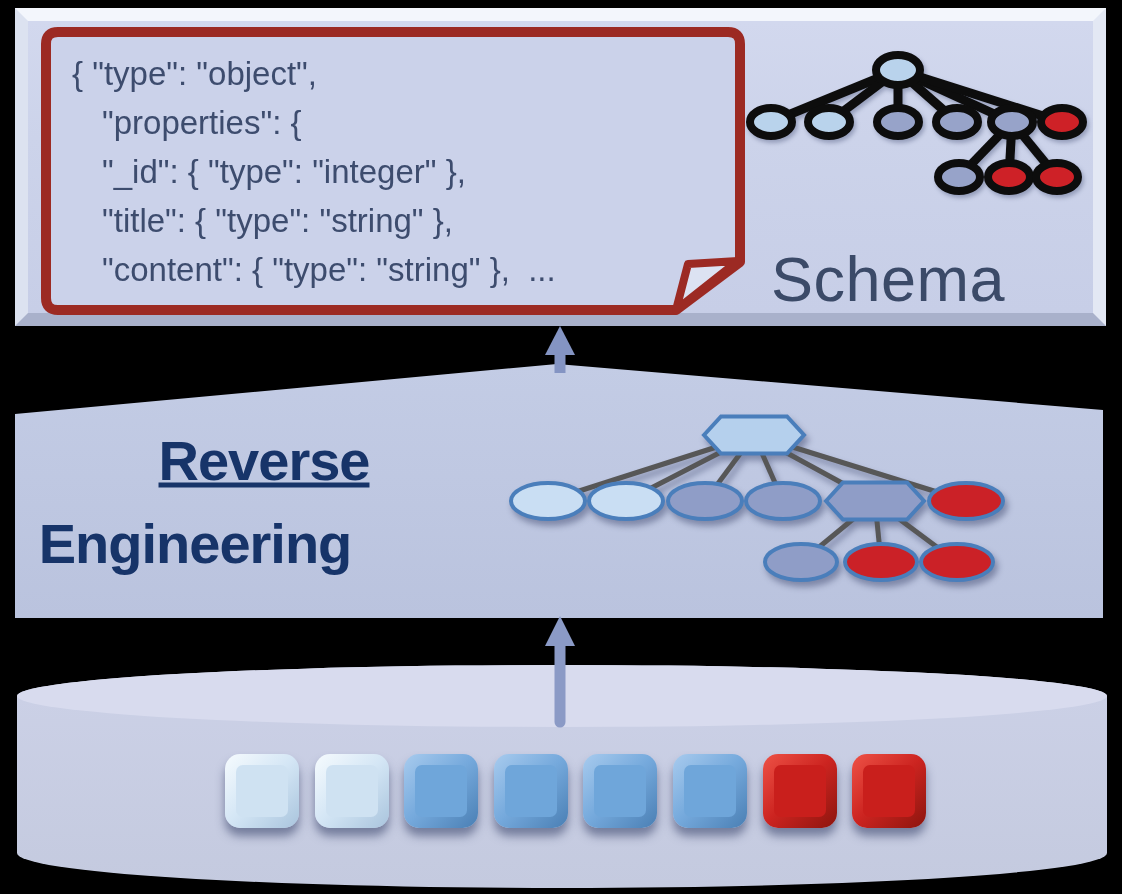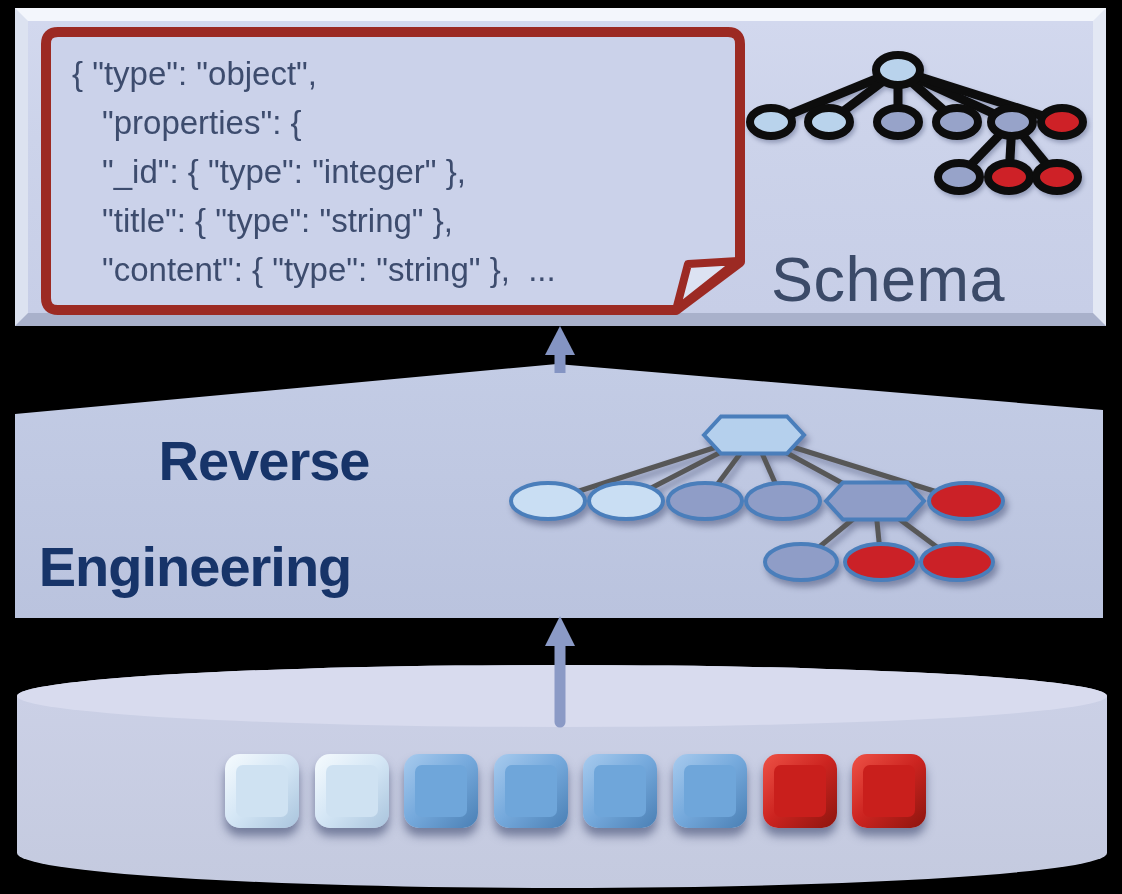--- a/index.html
+++ b/index.html
@@ -28,22 +28,22 @@
   .code-line.indent { padding-left:30px; }
   .schema-label {
     position:absolute; left:888px; top:279px; transform:translate(-50%,-50%);
     font-size:63px; color:#3b4a68; letter-spacing:0.5px;
   }
   .re-label {
     position:absolute; transform:translate(-50%,-50%);
     font-size:56px; font-weight:bold; color:#173469; letter-spacing:-1px;
     white-space:nowrap;
   }
-  .re-line1 { left:264px; top:460px; }
-  .re-line2 { left:195px; top:566px; }
+  .re-line1 { left:264px; top:460px;text-decoration:underline; }
+  .re-line2 { left:195px; top:543px; }
   
   .blocks { position:absolute; left:0; top:0; width:1122px; height:894px; }
   .block {
     position:absolute; top:754px; width:74px; height:74px; border-radius:15px;
     box-shadow:0 8px 10px rgba(50,60,100,0.55);
   }
   .block::after {
     content:''; position:absolute; inset:11px; border-radius:7px;
   }
   .block.light { background:linear-gradient(135deg,#f6fbfe 0%, #d4e6f5 49%, #a9c4dd 100%); }

